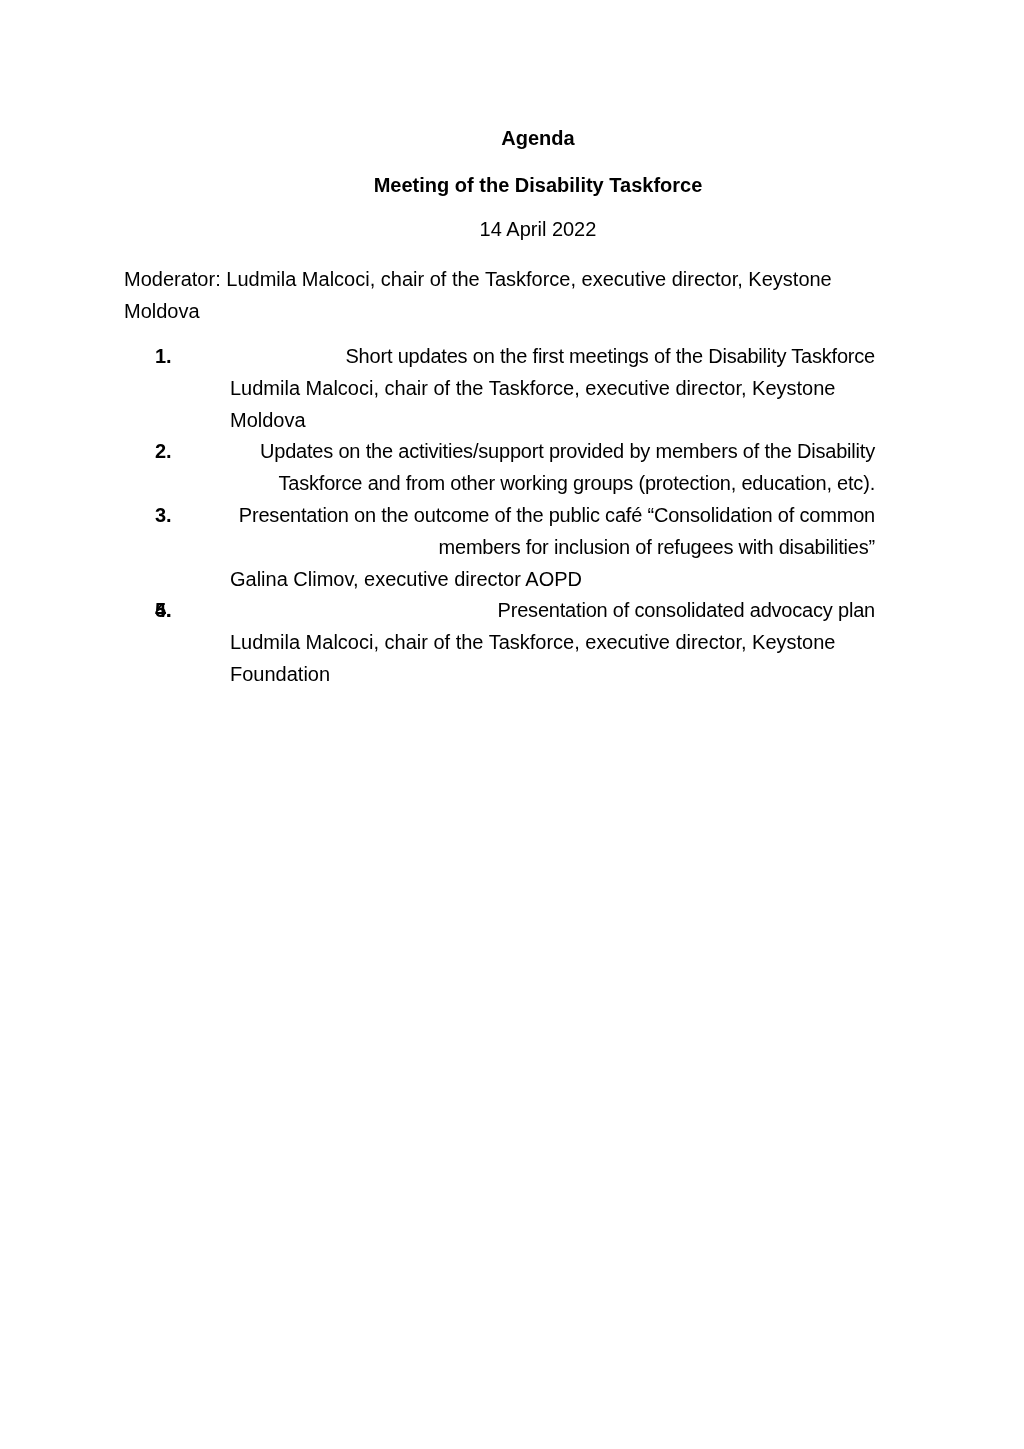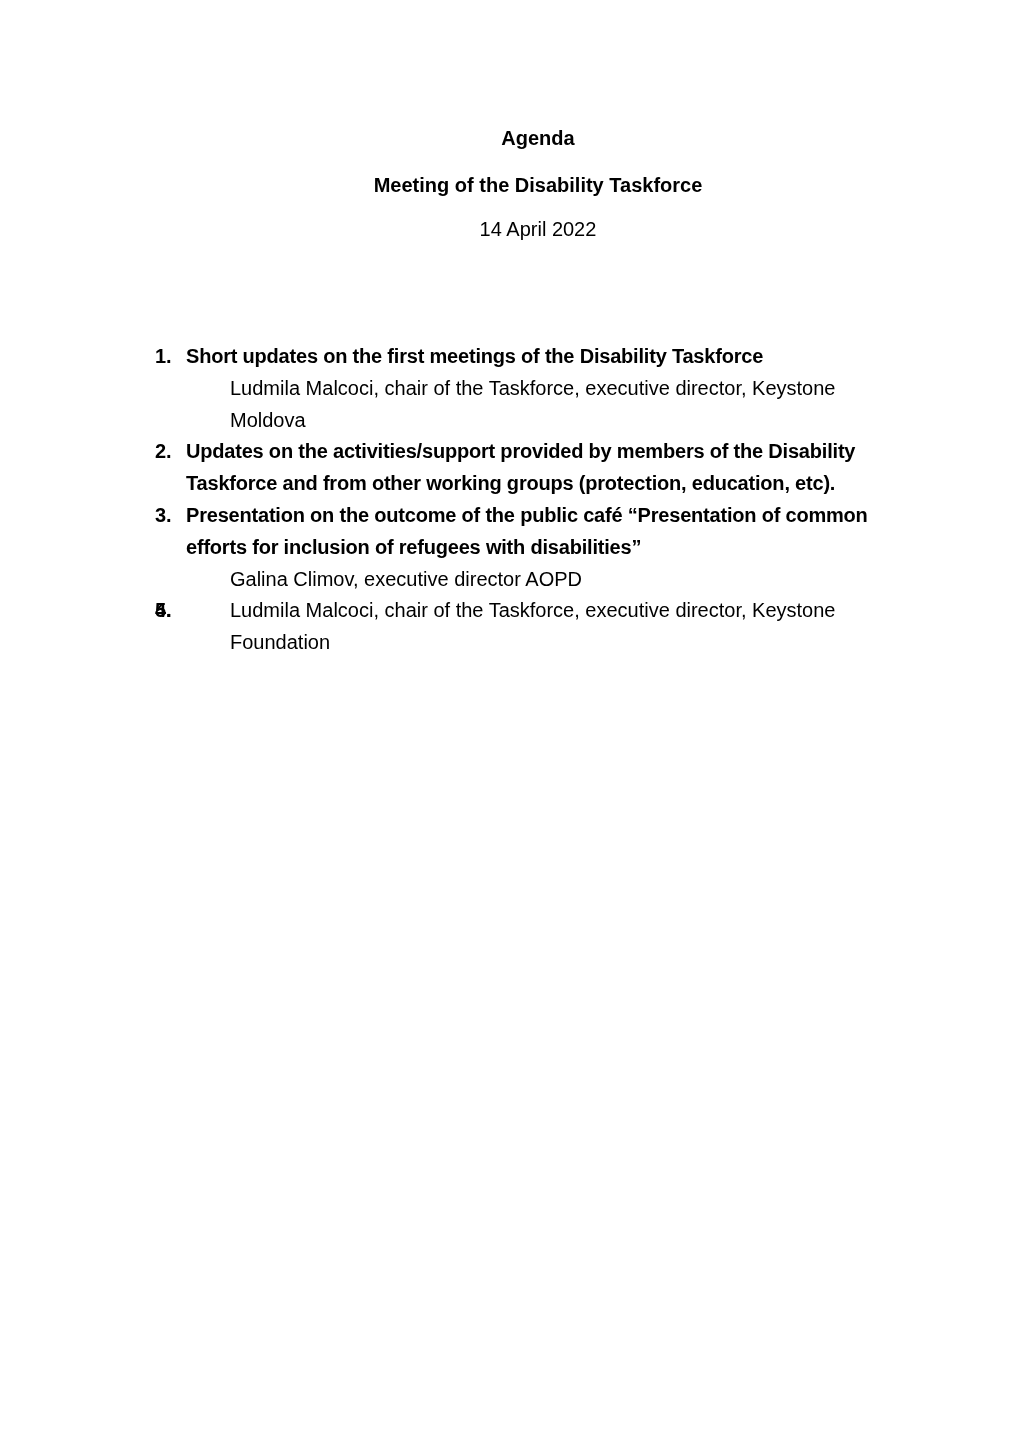--- a/index.html
+++ b/index.html
@@ -8,47 +8,49 @@
     .page { position: absolute; left: 0; top: 0; width: 1024px; height: 1449px; background: #fff; }
     .center { position: absolute; left: 0; width: 1024px; text-align: center; font-size: 20px; line-height: 24px; padding-left: 26px; }
     .bold { font-weight: bold; }
     .title { top: 126px; }
     .subtitle { top: 173px; }
     .date { top: 217px; text-align: center; }
     .moderator { position: absolute; left: 124px; top: 264px; width: 740px; font-size: 20px; line-height: 31.5px; }
     .agenda { position: absolute; left: 155px; top: 341px; width: 720px; margin: 0; padding: 0; list-style: none; }
     .item { position: relative; padding-left: 31px; font-size: 20px; line-height: 31.8px; }
     .num { position: absolute; left: 0; top: 0; font-weight: bold; }
-    .item-title { font-weight: bold; display: block; letter-spacing: -0.2px; }
+    .item-title { font-weight: normal; display: block; letter-spacing: -0.2px; text-align: right; }
     .item-speaker { display: block; margin-left: 44px; }
   </style>
 </head>
 <body>
 
 <div class="page">
   <div class="center bold title">Agenda</div>
   <div class="center bold subtitle">Meeting of the Disability Taskforce</div>
   <div class="center date">14 April 2022</div>
+  <div class="moderator">Moderator: Ludmila Malcoci, chair of the Taskforce, executive director, Keystone Moldova</div>
 
   <ol class="agenda">
     <li class="item">
       <span class="num">1.</span>
       <span class="item-title">Short updates on the first meetings of the Disability Taskforce</span>
       <span class="item-speaker">Ludmila Malcoci, chair of the Taskforce, executive director, Keystone Moldova</span>
     </li>
     <li class="item">
       <span class="num">2.</span>
       <span class="item-title">Updates on the activities/support provided by members of the Disability Taskforce and from other working groups (protection, education, etc).</span>
     </li>
     <li class="item">
       <span class="num">3.</span>
-      <span class="item-title">Presentation on the outcome of the public café “Presentation of common efforts for inclusion of refugees with disabilities”</span>
+      <span class="item-title">Presentation on the outcome of the public café “Consolidation of common members for inclusion of refugees with disabilities”</span>
       <span class="item-speaker">Galina Climov, executive director AOPD</span>
     </li>
     <li class="item">
       <span class="num">4.</span>
     </li>
     <li class="item">
       <span class="num">5.</span>
+      <span class="item-title">Presentation of consolidated advocacy plan</span>
       <span class="item-speaker">Ludmila Malcoci, chair of the Taskforce, executive director, Keystone Foundation</span>
     </li>
   </ol>
 </div>
 
 </body></html>

